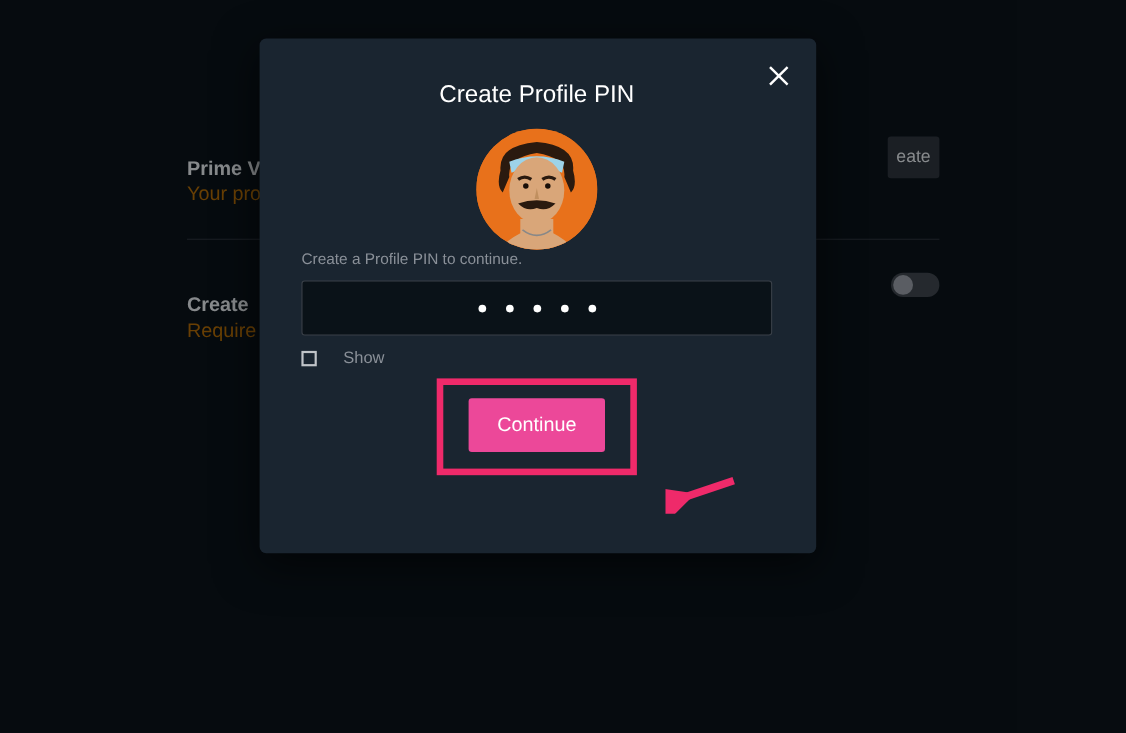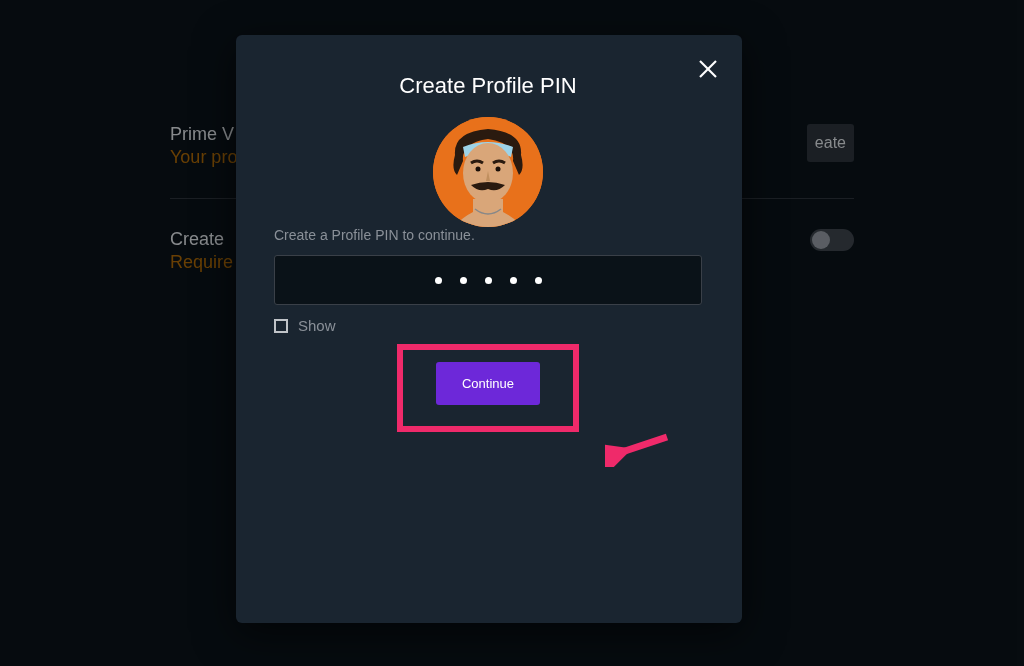--- a/index.html
+++ b/index.html
@@ -29,21 +29,22 @@
 
     .bg-section {
       margin-top: 60px;
       display: flex;
       justify-content: space-between;
       align-items: flex-start;
     }
     .bg-section-text h3 {
       color: #d0d4d8;
       font-size: 18px;
-      font-weight: 400;
+      font-weight: 700;
+      margin-top: 19px;
     }
     .bg-section-text p {
       color: #a16207;
       font-size: 18px;
       margin-top: 2px;
     }
     .bg-create-btn {
       background: #2a3038;
       color: #d0d4d8;
       padding: 10px 8px;
@@ -77,21 +78,21 @@
       position: absolute;
       inset: 0;
       background: rgba(0,0,0,0.35);
     }
 
     .modal {
       position: absolute;
       left: 236px;
       top: 35px;
       width: 506px;
-      height: 588px;
+      height: 468px;
       background: #1a2530;
       border-radius: 6px;
       padding: 28px 40px 28px 38px;
       box-shadow: 0 10px 40px rgba(0,0,0,0.6);
     }
 
     .close-btn {
       position: absolute;
       top: 18px;
       right: 18px;
@@ -147,44 +148,44 @@
     .pin-dot {
       width: 7px;
       height: 7px;
       background: #fff;
       border-radius: 50%;
     }
 
     .show-row {
       display: flex;
       align-items: center;
-      gap: 10px;
+      gap: 24px;
       margin-top: 12px;
     }
     .show-checkbox {
       width: 14px;
       height: 14px;
       border: 2px solid #c0c4c8;
       background: transparent;
     }
     .show-label {
       color: #8a9098;
       font-size: 15px;
     }
 
     .continue-wrap {
       display: flex;
       justify-content: center;
       margin-top: 28px;
       position: relative;
     }
     .continue-btn {
-      background: #6d28d9;
+      background: #ec4899;
       color: #fff;
-      font-size: 13px;
+      font-size: 18px;
       padding: 14px 26px;
       border: none;
       border-radius: 3px;
       cursor: pointer;
     }
 
     .highlight-box {
       position: absolute;
       left: 50%;
       transform: translateX(-50%);

